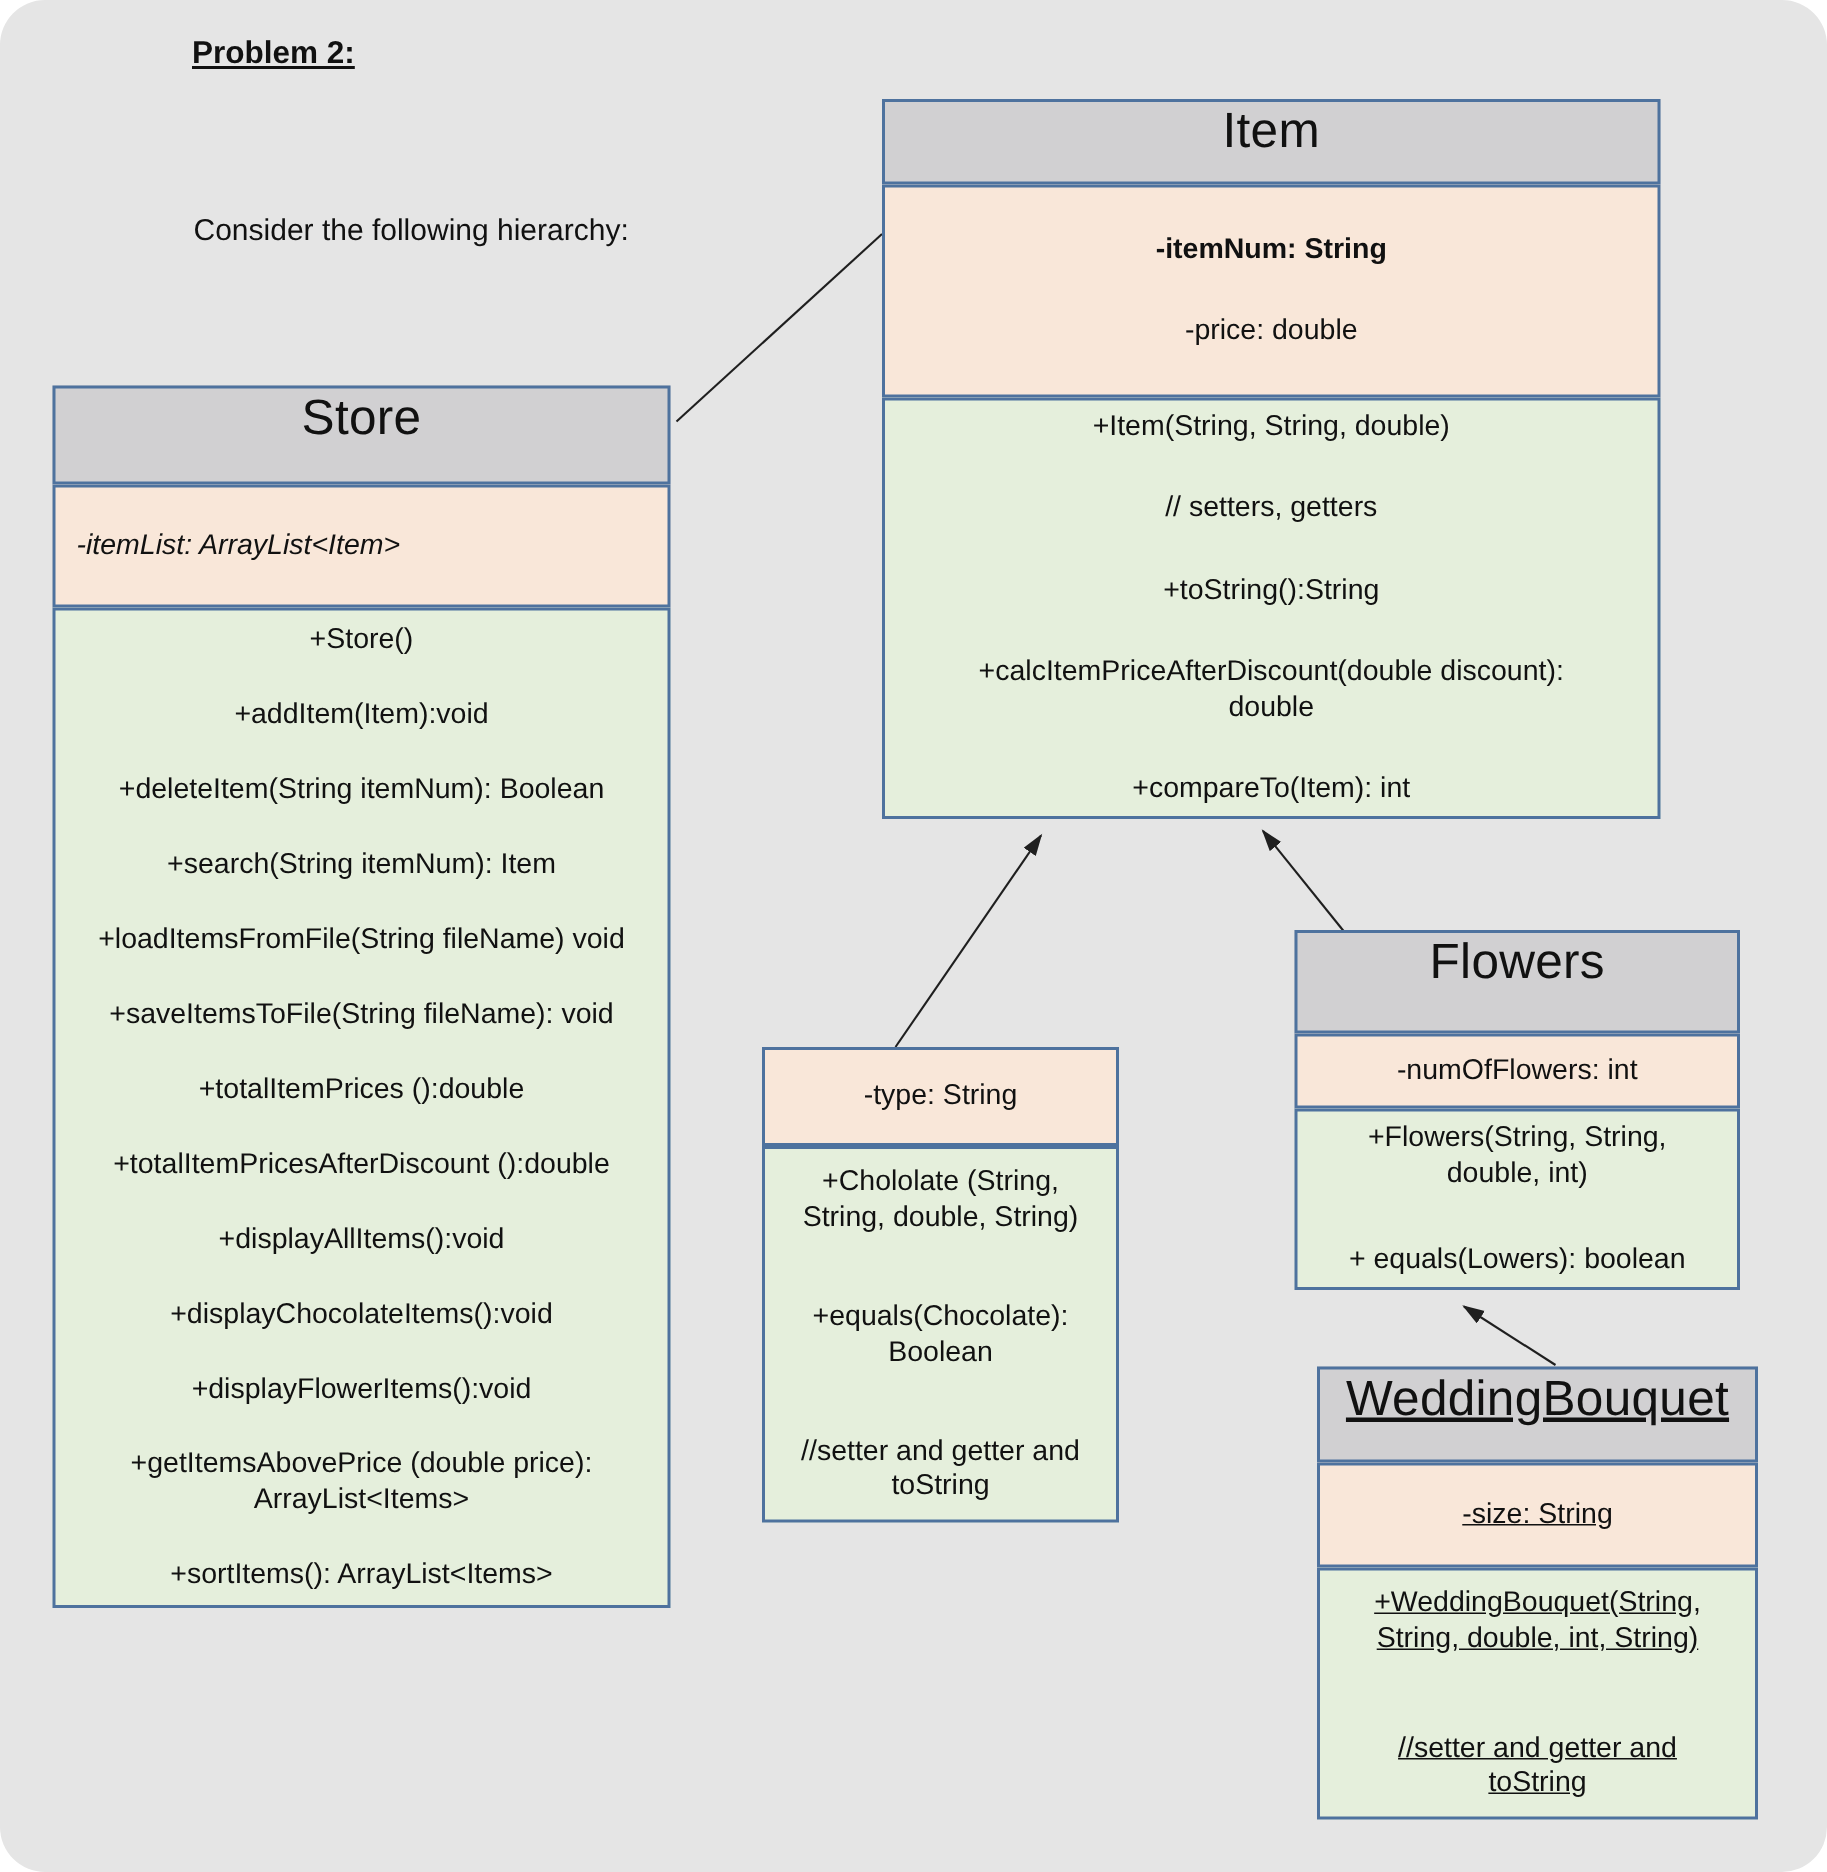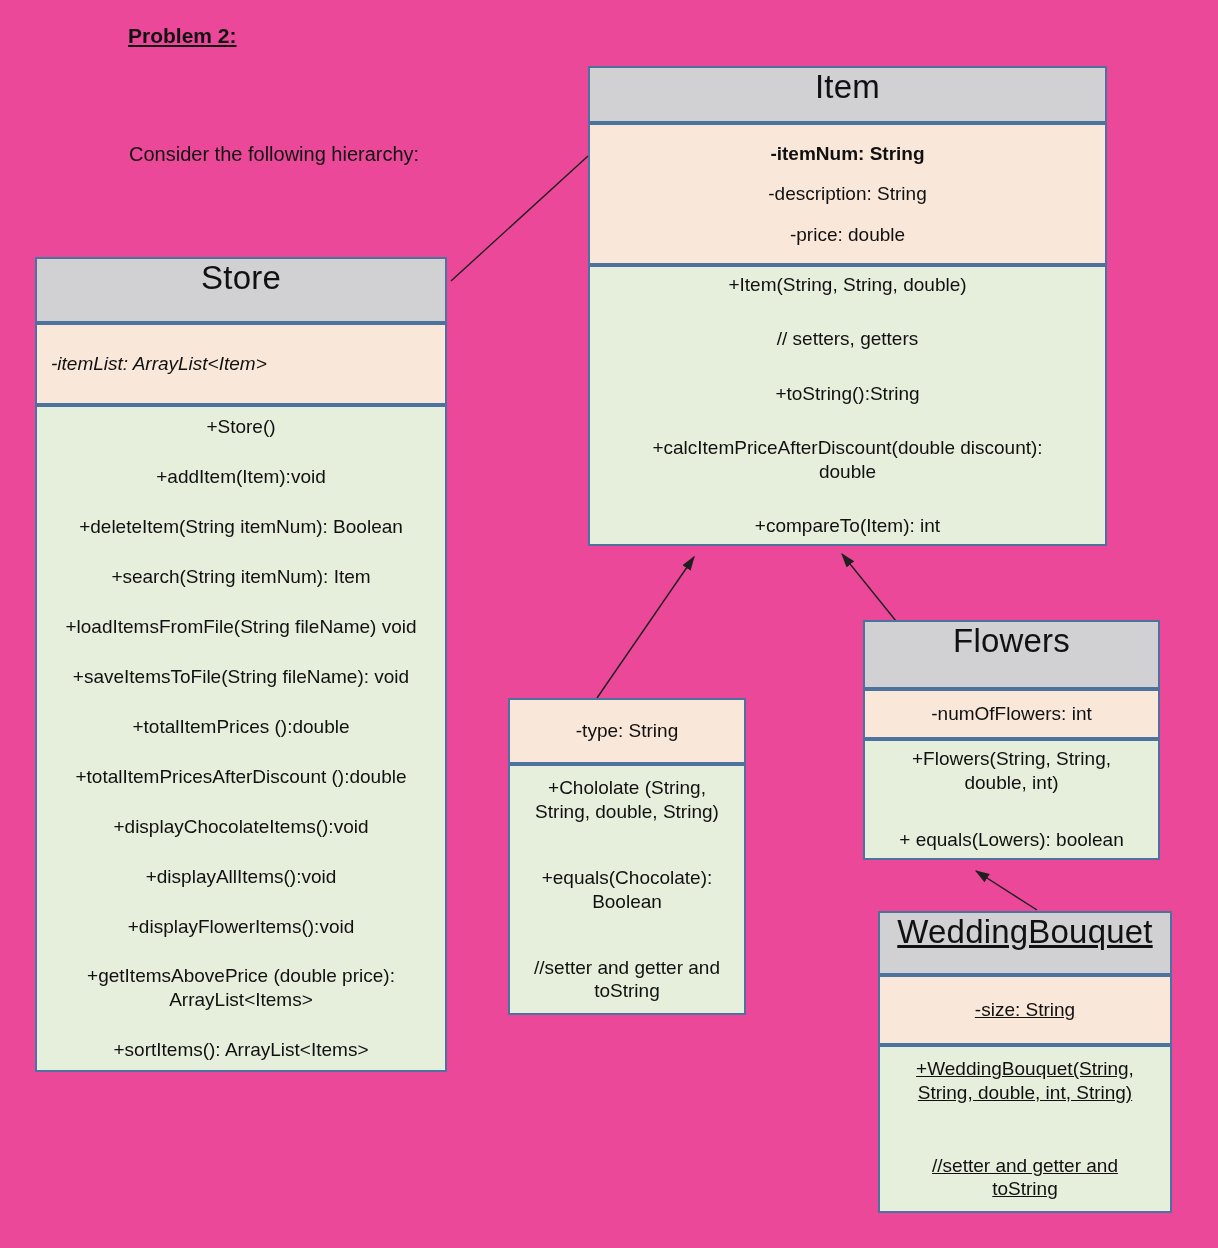--- a/index.html
+++ b/index.html
@@ -4,21 +4,21 @@
 <style>
   :root{
     --header-fill:#d1d0d2;
     --attribute-fill:#f9e7d9;
     --method-fill:#e5efdc;
     --border:#4e729e;
     --arrow:#1f1f1f;
   }
   *{box-sizing:border-box;margin:0;padding:0;}
   body{background:#fff;font-family:"Liberation Sans",sans-serif;color:#111;}
-  .canvas{position:relative;width:1218px;height:1248px;background:#ec4899;overflow:hidden;}
+  .canvas{position:relative;width:1218px;height:1248px;background:#e5e5e5;overflow:hidden;border-radius:30px;}
 
   .page-title{position:absolute;left:128px;top:24px;font-size:21px;font-weight:bold;text-decoration:underline;}
   .page-subtitle{position:absolute;left:129px;top:143px;font-size:20px;}
 
   .uml{position:absolute;}
   .sec{border:2.5px solid var(--border);width:100%;}
   .hdr{background:var(--header-fill);display:flex;align-items:flex-start;justify-content:center;
        font-size:33px;letter-spacing:0.2px;}
   .attrs{background:var(--attribute-fill);display:flex;flex-direction:column;justify-content:space-evenly;}
   .methods{background:var(--method-fill);display:flex;flex-direction:column;justify-content:space-between;}
@@ -49,21 +49,20 @@
     <line x1="896" y1="621" x2="842" y2="554" marker-end="url(#ah)"></line>
     <line x1="1037" y1="910" x2="976" y2="871" marker-end="url(#ah)"></line>
   </svg>
 
   <div class="uml" style="left:588px;top:66px;width:519px;">
     <div class="sec hdr" style="height:57px;">
       <span>Item</span>
     </div>
     <div class="sec attrs" style="height:142px;padding:0 20px;">
       <div class="line b">-itemNum: String</div>
-      <div class="line">-description: String</div>
       <div class="line">-price: double</div>
     </div>
     <div class="sec methods" style="height:281px;padding:6px 40px;">
       <div class="line">+Item(String, String,  double)</div>
       <div class="line">// setters, getters</div>
       <div class="line">+toString():String</div>
       <div class="line">+calcItemPriceAfterDiscount(double discount): double</div>
       <div class="line">+compareTo(Item): int</div>
     </div>
   </div>
@@ -77,22 +76,22 @@
     </div>
     <div class="sec methods" style="height:667px;padding:8px 10px;">
       <div class="line">+Store()</div>
       <div class="line">+addItem(Item):void</div>
       <div class="line">+deleteItem(String itemNum): Boolean</div>
       <div class="line">+search(String itemNum): Item</div>
       <div class="line">+loadItemsFromFile(String fileName) void</div>
       <div class="line">+saveItemsToFile(String fileName): void</div>
       <div class="line">+totalItemPrices ():double</div>
       <div class="line">+totalItemPricesAfterDiscount ():double</div>
+      <div class="line">+displayAllItems():void</div>
       <div class="line">+displayChocolateItems():void</div>
-      <div class="line">+displayAllItems():void</div>
       <div class="line">+displayFlowerItems():void</div>
       <div class="line">+getItemsAbovePrice (double price): ArrayList&lt;Items&gt;</div>
       <div class="line">+sortItems(): ArrayList&lt;Items&gt;</div>
     </div>
   </div>
 
   <div class="uml" style="left:508px;top:698px;width:238px;">
     <div class="sec attrs" style="height:66px;padding:0 10px;">
       <div class="line">-type: String</div>
     </div>

